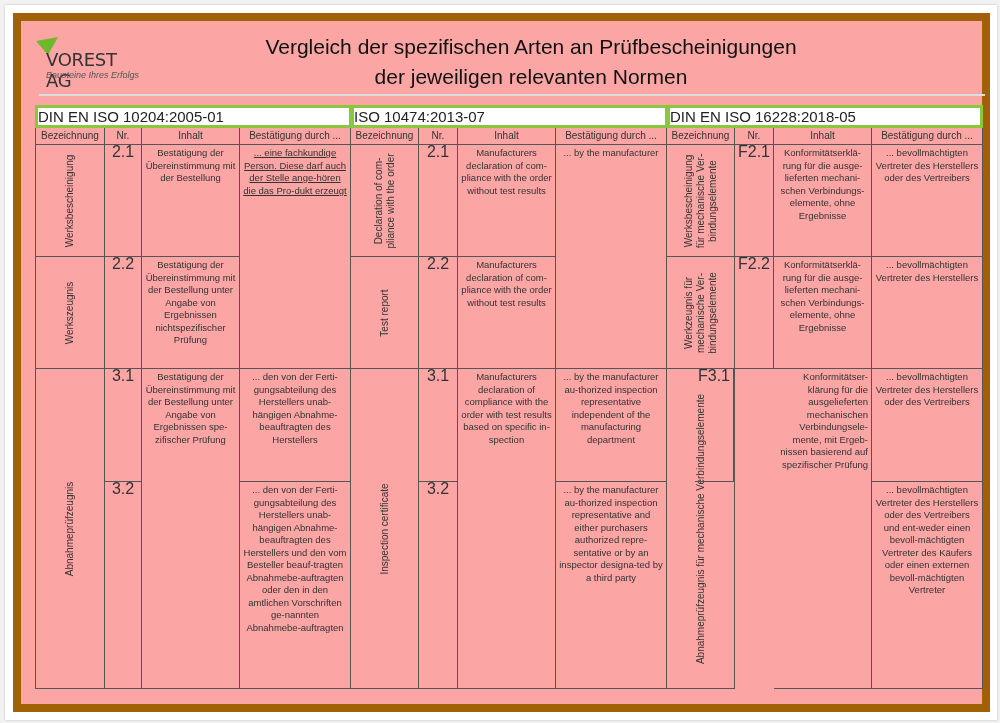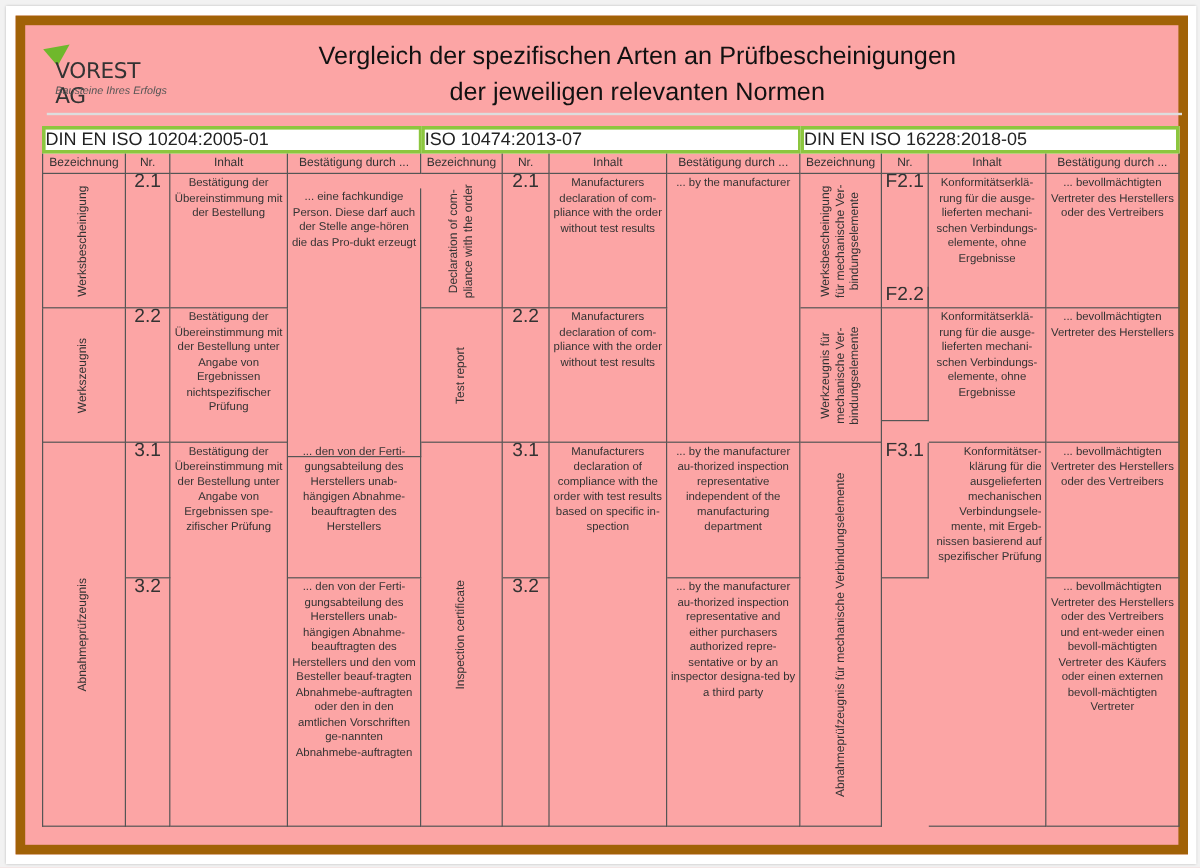--- a/index.html
+++ b/index.html
@@ -67,21 +67,21 @@
 
     <div class="cell nr" style="left:70px;top:40px;width:37px;height:112px;">2.1</div>
     <div class="cell nr" style="left:70px;top:152px;width:37px;height:112px;">2.2</div>
     <div class="cell nr" style="left:70px;top:264px;width:37px;height:113px;">3.1</div>
     <div class="cell nr" style="left:70px;top:377px;width:37px;height:207px;">3.2</div>
 
     <div class="cell" style="left:107px;top:40px;width:98px;height:112px;">Bestätigung der Übereinstimmung mit der Bestellung</div>
     <div class="cell" style="left:107px;top:152px;width:98px;height:112px;">Bestätigung der Übereinstimmung mit der Bestellung unter Angabe von Ergebnissen nichtspezifischer Prüfung</div>
     <div class="cell" style="left:107px;top:264px;width:98px;height:320px;">Bestätigung der Übereinstimmung mit der Bestellung unter Angabe von Ergebnissen spe-zifischer Prüfung</div>
 
-    <div class="cell" style="left:205px;top:52px;width:111px;height:224px;">... eine fachkundige Person. Diese darf auch der Stelle ange-hören die das Pro-dukt erzeugt</div>
+    <div class="cell" style="left:205px;top:40px;width:111px;height:224px;text-decoration:underline;">... eine fachkundige Person. Diese darf auch der Stelle ange-hören die das Pro-dukt erzeugt</div>
     <div class="cell" style="left:205px;top:264px;width:111px;height:113px;">... den von der Ferti-gungsabteilung des Herstellers unab-hängigen Abnahme-beauftragten des Herstellers</div>
     <div class="cell" style="left:205px;top:377px;width:111px;height:207px;">... den von der Ferti-gungsabteilung des Herstellers unab-hängigen Abnahme-beauftragten des Herstellers und den vom Besteller beauf-tragten Abnahmebe-auftragten oder den in den amtlichen Vorschriften ge-nannten Abnahmebe-auftragten</div>
 
     <div class="cell hdr" style="left:316px;top:23px;width:68px;height:17px;">Bezeichnung</div>
     <div class="cell hdr" style="left:384px;top:23px;width:39px;height:17px;">Nr.</div>
     <div class="cell hdr" style="left:423px;top:23px;width:98px;height:17px;">Inhalt</div>
     <div class="cell hdr" style="left:521px;top:23px;width:111px;height:17px;">Bestätigung durch ...</div>
 
     <div class="vert-wrap" style="left:316px;top:40px;width:68px;height:112px;">
       <div class="vert" style="white-space:pre;">Declaration of com-
@@ -120,22 +120,22 @@
     <div class="vert-wrap" style="left:632px;top:152px;width:68px;height:112px;">
       <div class="vert" style="white-space:pre;">Werkzeugnis für
 mechanische Ver-
 bindungselemente</div>
     </div>
     <div class="vert-wrap" style="left:632px;top:264px;width:68px;height:320px;">
       <div class="vert">Abnahmeprüfzeugnis für mechanische Verbindungselemente</div>
     </div>
 
     <div class="cell nr" style="left:700px;top:40px;width:39px;height:112px;">F2.1</div>
-    <div class="cell nr" style="left:700px;top:134px;width:39px;height:112px;">F2.2</div>
-    <div class="cell nr" style="left:700px;top:264px;width:39px;height:113px;">F3.1</div>
+    <div class="cell nr" style="left:700px;top:152px;width:39px;height:112px;">F2.2</div>
+    <div class="cell nr" style="left:660px;top:264px;width:39px;height:113px;">F3.1</div>
 
     <div class="cell" style="left:739px;top:40px;width:98px;height:112px;">Konformitätserklä-rung für die ausge-lieferten mechani-schen Verbindungs-elemente, ohne Ergebnisse</div>
     <div class="cell" style="left:739px;top:152px;width:98px;height:112px;">Konformitätserklä-rung für die ausge-lieferten mechani-schen Verbindungs-elemente, ohne Ergebnisse</div>
     <div class="cell" style="left:739px;top:264px;width:98px;height:320px;text-align:right;">Konformitätser-klärung für die ausgelieferten mechanischen Verbindungsele-mente, mit Ergeb-nissen basierend auf spezifischer Prüfung</div>
 
     <div class="cell" style="left:837px;top:40px;width:111px;height:112px;">... bevollmächtigten Vertreter des Herstellers oder des Vertreibers</div>
     <div class="cell" style="left:837px;top:152px;width:111px;height:112px;">... bevollmächtigten Vertreter des Herstellers</div>
     <div class="cell" style="left:837px;top:264px;width:111px;height:113px;">... bevollmächtigten Vertreter des Herstellers oder des Vertreibers</div>
     <div class="cell" style="left:837px;top:377px;width:111px;height:207px;">... bevollmächtigten Vertreter des Herstellers oder des Vertreibers und ent-weder einen bevoll-mächtigten Vertreter des Käufers oder einen externen bevoll-mächtigten Vertreter</div>
   </div>

